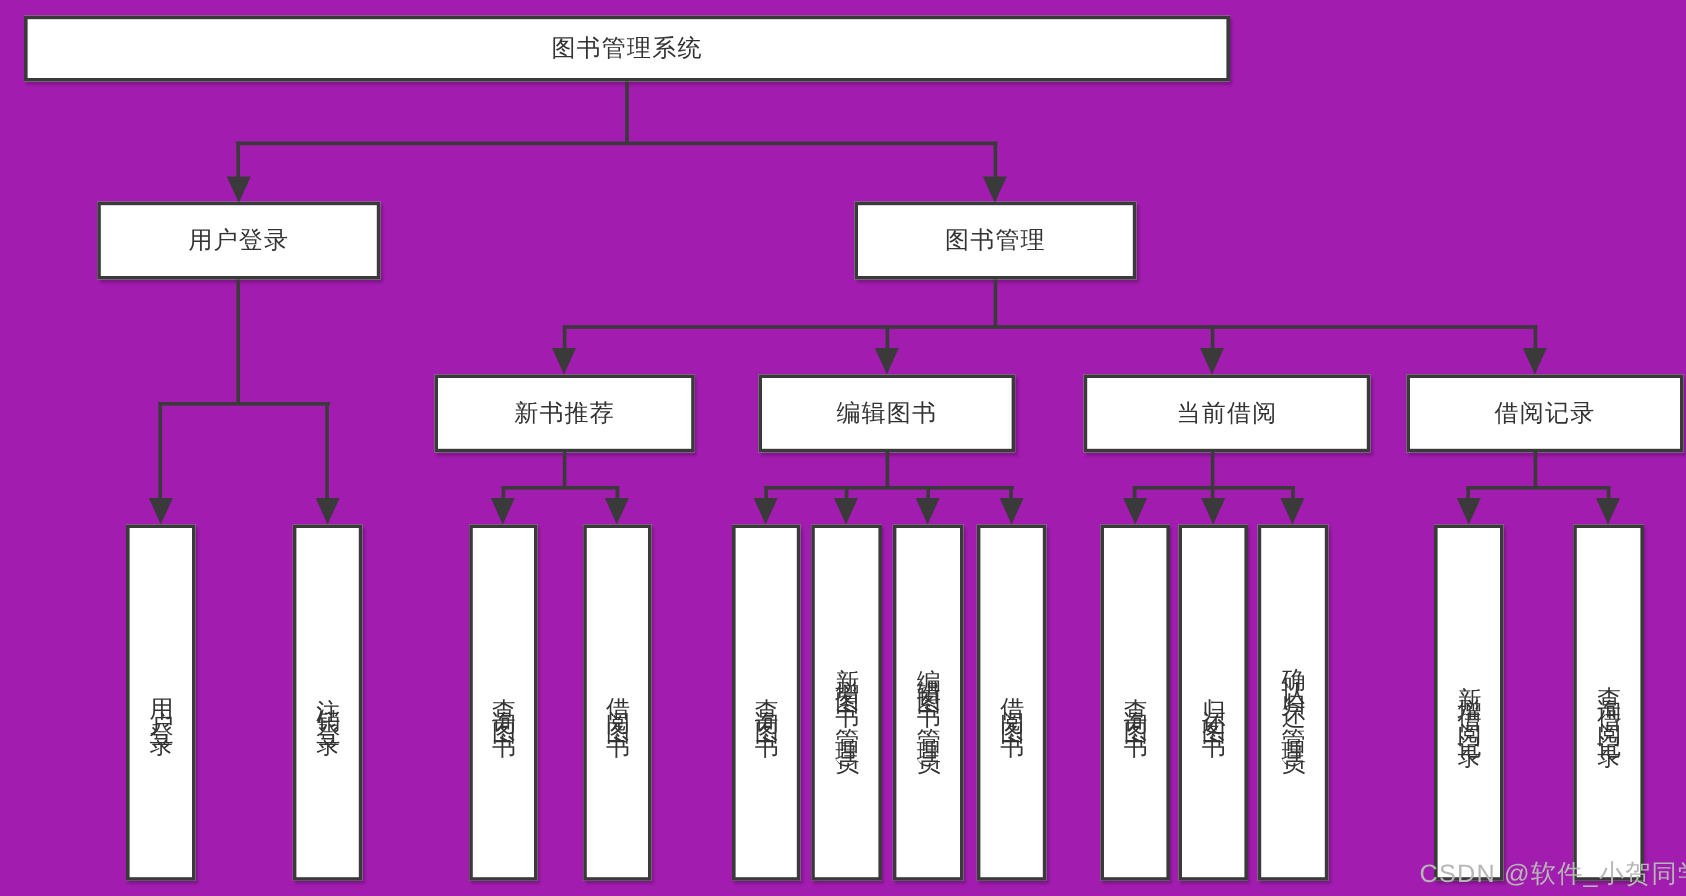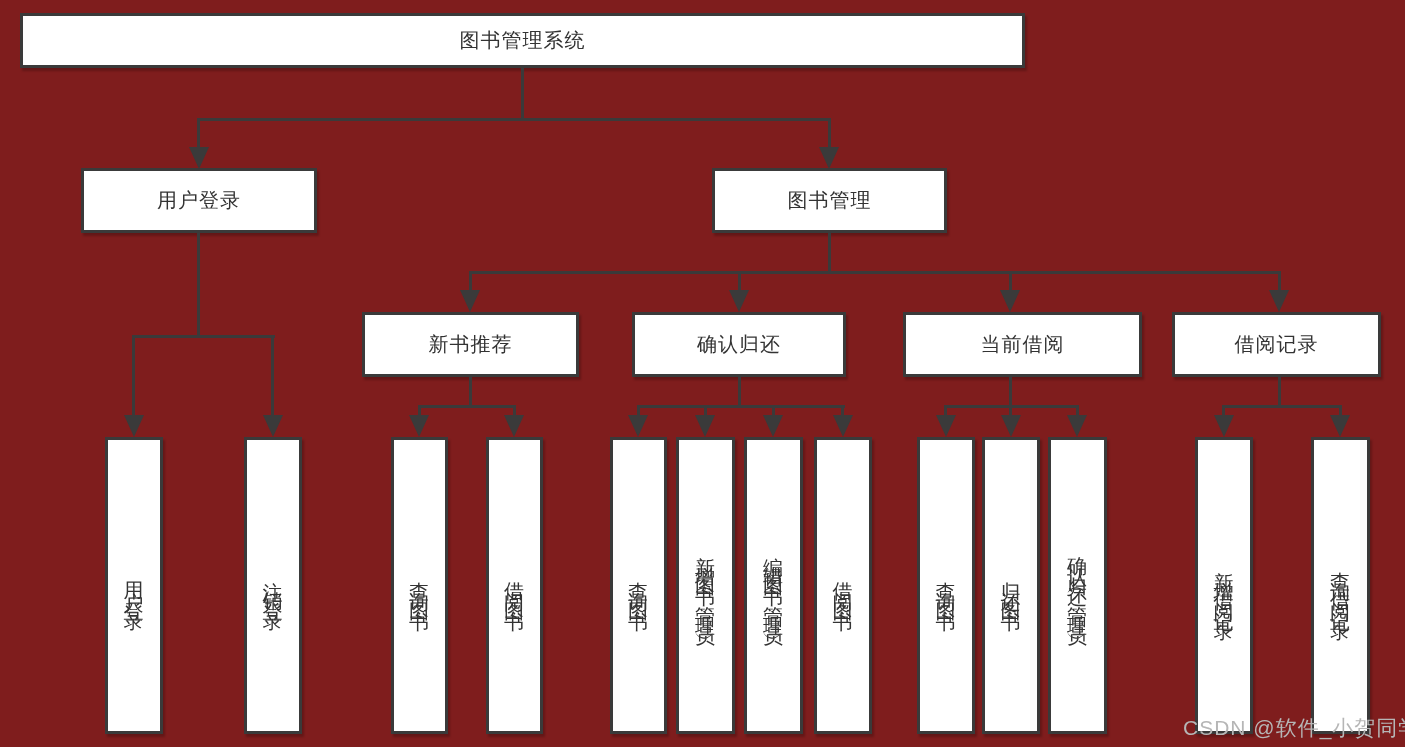--- a/index.html
+++ b/index.html
@@ -1,17 +1,17 @@
 <!DOCTYPE html>
 <html><head>
 <meta charset="utf-8">
 <style>
   html,body{margin:0;padding:0;background:#ffffff;}
   #canvas{
-    position:relative;width:1405px;height:747px;background:#7f1d1d;
+    position:relative;width:1405px;height:747px;background:#a21caf;
     font-family:"Liberation Sans", sans-serif;overflow:hidden;
   }
   .box{
     position:absolute;box-sizing:border-box;border:3px solid #3a3a3a;background:#ffffff;
     display:flex;align-items:center;justify-content:center;
     box-shadow:2px 3px 2px rgba(0,0,0,0.22);
   }
   .hbox .lbl{font-size:20px;color:#333333;letter-spacing:1px;white-space:nowrap;}
   .vbox .vlbl{
     writing-mode:vertical-rl;text-orientation:mixed;
@@ -41,26 +41,26 @@
     <span class="lbl">用户登录</span>
   </div>
   <div class="box hbox" style="left:362px;top:312px;width:217px;height:65px">
     <span class="lbl">新书推荐</span>
   </div>
 
   <div class="box hbox" style="left:712px;top:168px;width:235px;height:65px">
     <span class="lbl">图书管理</span>
   </div>
   <div class="box hbox" style="left:632px;top:312px;width:214px;height:65px">
-    <span class="lbl">确认归还</span>
+    <span class="lbl">编辑图书</span>
   </div>
   <div class="box hbox" style="left:903px;top:312px;width:239px;height:65px">
     <span class="lbl">当前借阅</span>
   </div>
-  <div class="box hbox" style="left:1172px;top:312px;width:209px;height:65px">
+  <div class="box hbox" style="left:1172px;top:312px;width:231px;height:65px">
     <span class="lbl">借阅记录</span>
   </div>
 
   <div class="box vbox" style="left:105px;top:437px;width:58px;height:297px">
     <span class="vlbl">用户登录</span>
   </div>
   <div class="box vbox" style="left:244px;top:437px;width:58px;height:297px">
     <span class="vlbl">注销登录</span>
   </div>
 

